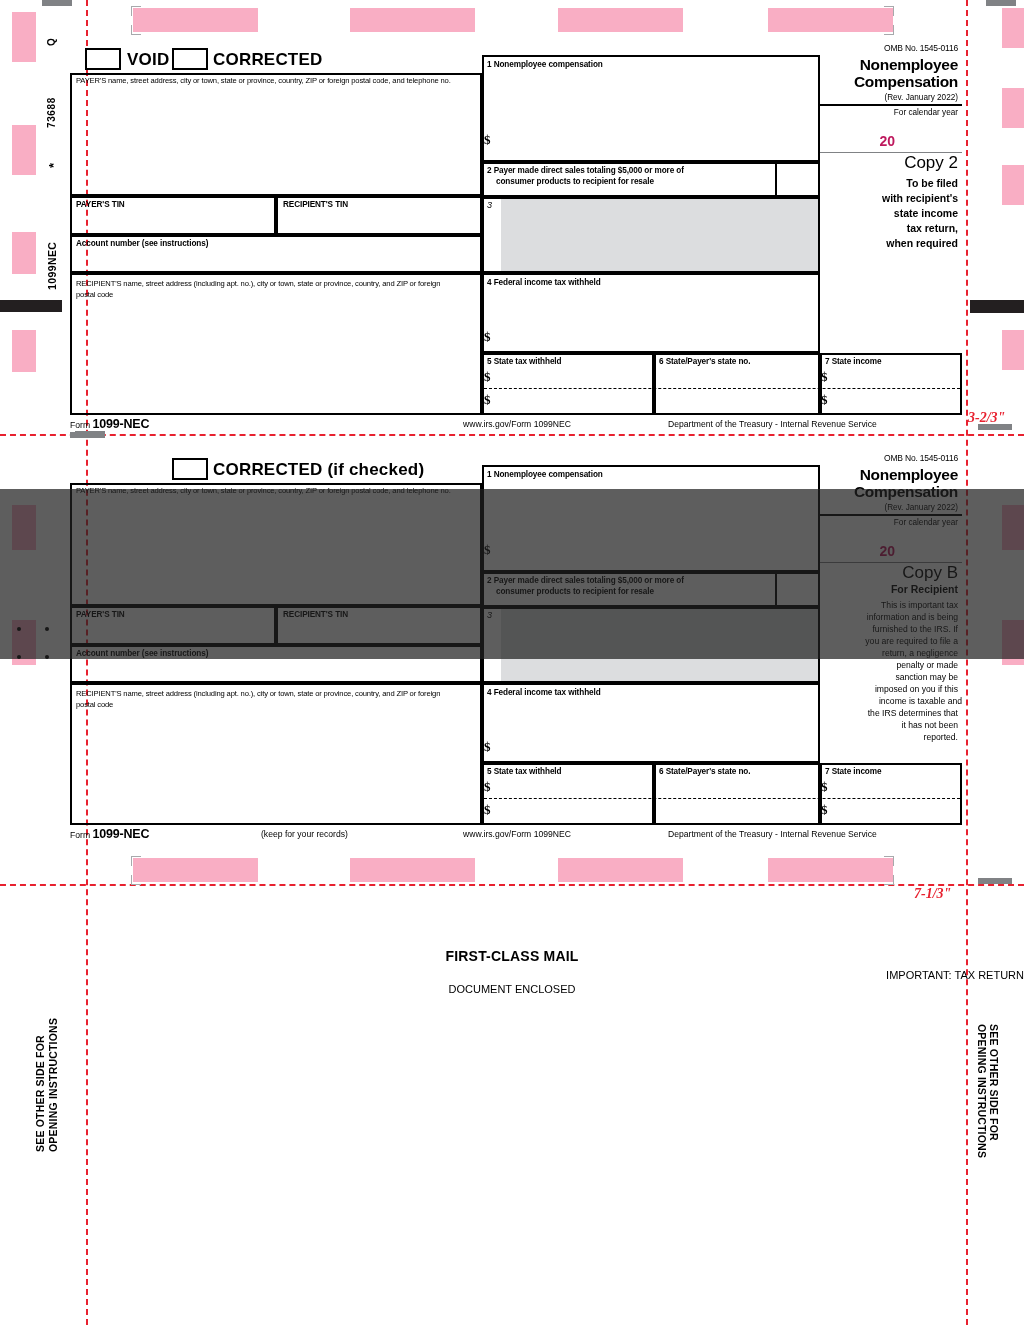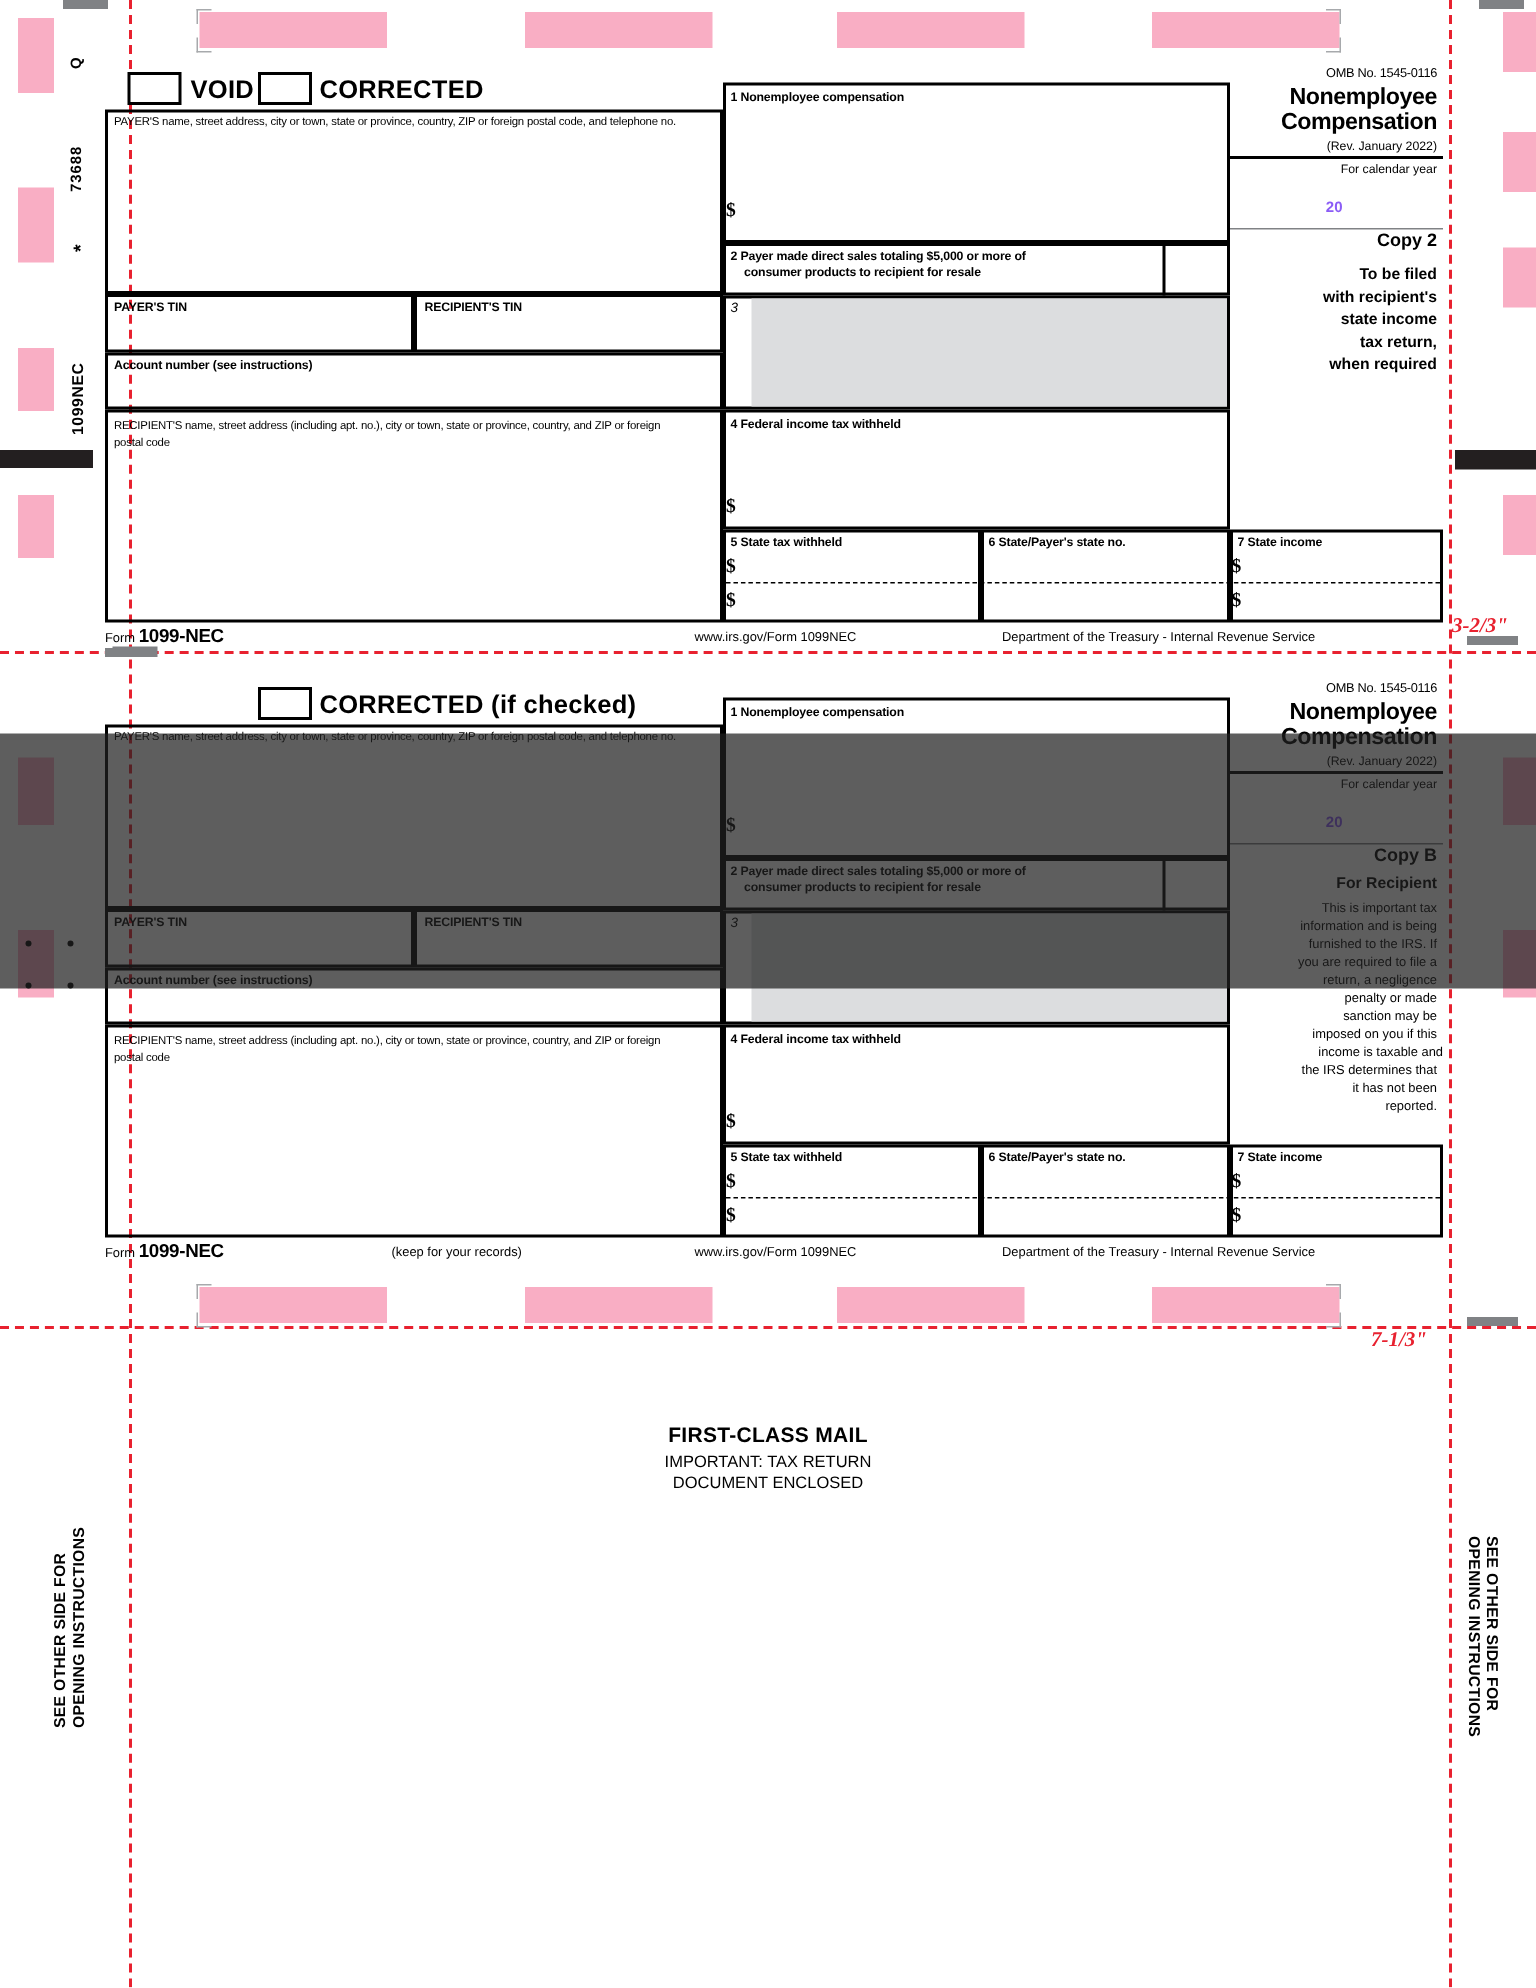--- a/index.html
+++ b/index.html
@@ -29,22 +29,22 @@
   .dollar{position:absolute;font-size:13px;font-weight:bold;font-family:"Liberation Serif",serif;}
   .chk{position:absolute;box-sizing:border-box;border:2px solid #000;background:#fff;}
   .bigtxt{position:absolute;font-size:17px;font-weight:bold;letter-spacing:.2px;}
   .grey-fill{position:absolute;background:#dcdddf;}
 
   .rightcol{position:absolute;text-align:right;}
   .omb{font-size:8.5px;letter-spacing:-.2px;}
   .nec-title{font-size:15.5px;font-weight:bold;line-height:1.06;letter-spacing:-.3px;}
   .rev{font-size:8.2px;}
   .cal{font-size:8.2px;}
-  .year20{font-size:10px;color:#8b5cf6;font-weight:bold;}
-  .copytitle{font-size:12px;font-weight:bold;}
+  .year20{font-size:14px;color:#be185d;font-weight:bold;}
+  .copytitle{font-size:17px;font-weight:normal;}
   .copysub{font-size:10.5px;font-weight:bold;line-height:1.22;}
   .copybody{font-size:8.6px;line-height:1.30;}
 
   .formfoot{position:absolute;font-size:8.6px;}
   .formfoot b{font-size:12.5px;letter-spacing:-.2px;}
 
   .rot-l{position:absolute;transform-origin:0 0;transform:rotate(-90deg);white-space:nowrap;}
   .rot-r{position:absolute;transform-origin:0 0;transform:rotate(90deg);white-space:nowrap;}
 
   .measure{position:absolute;color:#e8212f;font-size:14px;font-style:italic;font-weight:bold;font-family:"Liberation Serif",serif;}
@@ -283,21 +283,21 @@
   <div class="measure" style="left:914px;top:886px;">7-1/3"</div>
 
   <div class="dot" style="left:17px;top:627px;"></div>
   <div class="dot" style="left:45px;top:627px;"></div>
   <div class="dot" style="left:17px;top:655px;"></div>
   <div class="dot" style="left:45px;top:655px;"></div>
 
   <div class="overlay"></div>
 
   <div class="mailblk mail1" style="left:0;top:948px;">FIRST-CLASS MAIL</div>
-  <div class="mailblk mail2" style="left:0;top:969px;">IMPORTANT: TAX RETURN</div>
+  <div class="mailblk mail2" style="left:0;top:969px;text-align:right;">IMPORTANT: TAX RETURN</div>
   <div class="mailblk mail2" style="left:0;top:983px;">DOCUMENT ENCLOSED</div>
 
   <div class="rot-l" style="left:34px;top:1152px;font-size:10.5px;font-weight:bold;letter-spacing:.2px;">SEE OTHER SIDE FOR</div>
   <div class="rot-l" style="left:47px;top:1152px;font-size:10.5px;font-weight:bold;letter-spacing:.2px;">OPENING INSTRUCTIONS</div>
 
   <div class="rot-r" style="left:1000px;top:1024px;font-size:10.5px;font-weight:bold;letter-spacing:.2px;">SEE OTHER SIDE FOR</div>
   <div class="rot-r" style="left:988px;top:1024px;font-size:10.5px;font-weight:bold;letter-spacing:.2px;">OPENING INSTRUCTIONS</div>
 
 </div>
 

